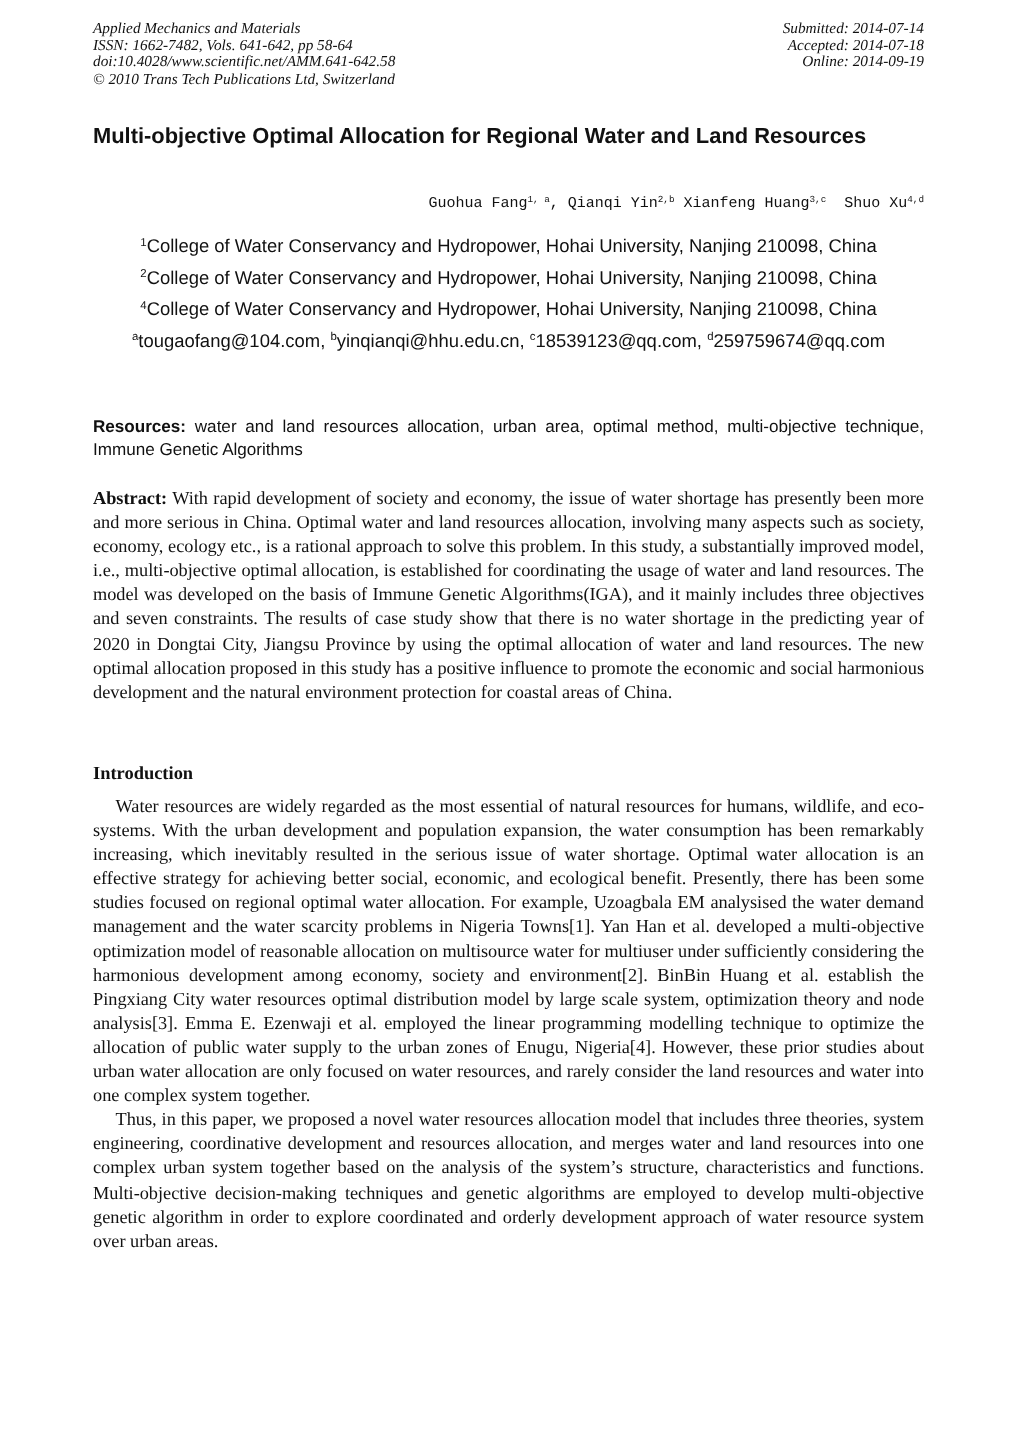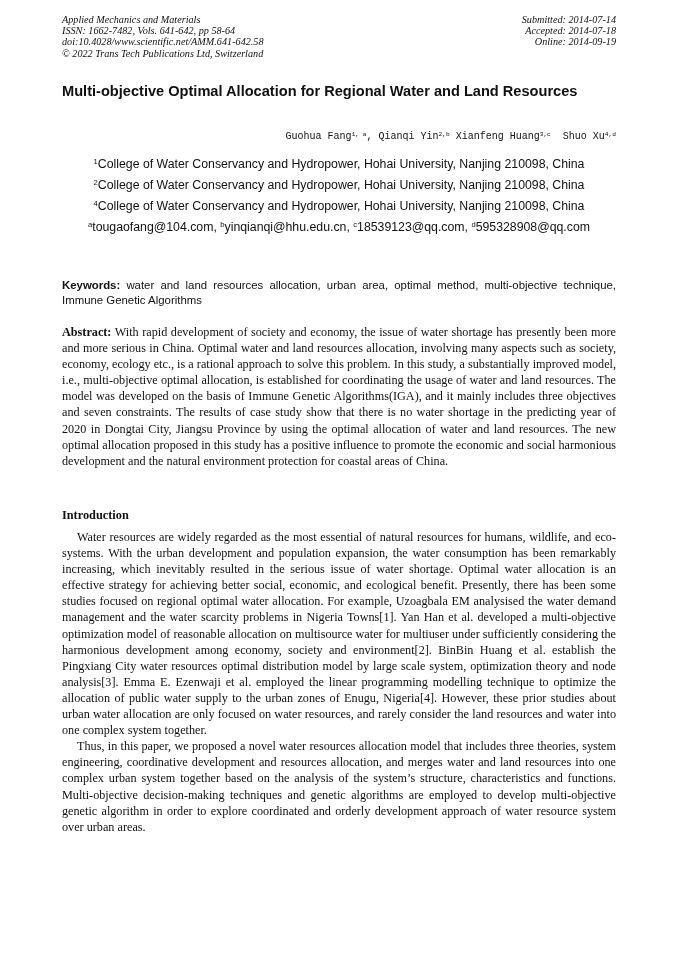--- a/index.html
+++ b/index.html
@@ -22,45 +22,45 @@
 </style>
 </head>
 <body>
 
 <div class="page">
 
   <div class="hdr-left">
     <div>Applied Mechanics and Materials</div>
     <div>ISSN: 1662-7482, Vols. 641-642, pp 58-64</div>
     <div>doi:10.4028/www.scientific.net/AMM.641-642.58</div>
-    <div>© 2022 Trans Tech Publications Ltd, Switzerland</div>
+    <div>© 2010 Trans Tech Publications Ltd, Switzerland</div>
   </div>
 
   <div class="hdr-right">
     <div>Submitted: 2014-07-14</div>
     <div>Accepted: 2014-07-18</div>
     <div>Online: 2014-09-19</div>
   </div>
 
   <div class="title">Multi-objective Optimal Allocation for Regional Water and Land Resources</div>
 
   <div class="authors">
     <span><span>Guohua Fang</span><sup>1, a</sup><span>, </span></span><span><span>Qianqi Yin</span><sup>2,b</sup><span> </span></span><span><span>Xianfeng Huang</span><sup>3,c</sup><span style="white-space:pre">  </span></span><span><span>Shuo Xu</span><sup>4,d</sup></span>
   </div>
 
   <div class="affils">
     <div class="affil"><sup>1</sup><span>College of Water Conservancy and Hydropower, Hohai University, Nanjing 210098, China</span></div>
     <div class="affil"><sup>2</sup><span>College of Water Conservancy and Hydropower, Hohai University, Nanjing 210098, China</span></div>
     <div class="affil"><sup>4</sup><span>College of Water Conservancy and Hydropower, Hohai University, Nanjing 210098, China</span></div>
     <div class="emails">
-      <span><sup>a</sup><span>tougaofang@104.com</span></span><span>, </span><span><sup>b</sup><span>yinqianqi@hhu.edu.cn</span></span><span>, </span><span><sup>c</sup><span>18539123@qq.com</span></span><span>, </span><span><sup>d</sup><span>595328908@qq.com</span></span>
+      <span><sup>a</sup><span>tougaofang@104.com</span></span><span>, </span><span><sup>b</sup><span>yinqianqi@hhu.edu.cn</span></span><span>, </span><span><sup>c</sup><span>18539123@qq.com</span></span><span>, </span><span><sup>d</sup><span>259759674@qq.com</span></span>
     </div>
   </div>
 
-  <div class="keywords"><b>Keywords:</b><span> water and land resources allocation, urban area, optimal method, multi-objective technique, Immune Genetic Algorithms</span></div>
+  <div class="keywords"><b>Resources:</b><span> water and land resources allocation, urban area, optimal method, multi-objective technique, Immune Genetic Algorithms</span></div>
 
   <p class="abstract"><b>Abstract:</b><span> With rapid development of society and economy, the issue of water shortage has presently been more and more serious in China. Optimal water and land resources allocation, involving many aspects such as society, economy, ecology etc., is a rational approach to solve this problem. In this study, a substantially improved model, i.e., multi-objective optimal allocation, is established for coordinating the usage of water and land resources. The model was developed on the basis of Immune Genetic Algorithms(IGA), and it mainly includes three objectives and seven constraints. The results of case study show that there is no water shortage in the predicting year of 2020 in Dongtai City, Jiangsu Province by using the optimal allocation of water and land resources. The new optimal allocation proposed in this study has a positive influence to promote the economic and social harmonious development and the natural environment protection for coastal areas of China.</span></p>
 
   <div class="sect-title">Introduction</div>
 
   <div class="intro">
     <p>Water resources are widely regarded as the most essential of natural resources for humans, wildlife, and eco-systems. With the urban development and population expansion, the water consumption has been remarkably increasing, which inevitably resulted in the serious issue of water shortage. Optimal water allocation is an effective strategy for achieving better social, economic, and ecological benefit. Presently, there has been some studies focused on regional optimal water allocation. For example, Uzoagbala EM analysised the water demand management and the water scarcity problems in Nigeria Towns[1]. Yan Han et al. developed a multi-objective optimization model of reasonable allocation on multisource water for multiuser under sufficiently considering the harmonious development among economy, society and environment[2]. BinBin Huang et al. establish the Pingxiang City water resources optimal distribution model by large scale system, optimization theory and node analysis[3]. Emma E. Ezenwaji et al. employed the linear programming modelling technique to optimize the allocation of public water supply to the urban zones of Enugu, Nigeria[4]. However, these prior studies about urban water allocation are only focused on water resources, and rarely consider the land resources and   water into one complex system together.</p>
     <p>Thus, in this paper, we proposed a novel water resources allocation model that includes three theories, system engineering, coordinative development and resources allocation, and merges water and land resources into one complex urban system together based on the analysis of the system’s structure, characteristics and functions. Multi-objective decision-making techniques and genetic algorithms are employed to develop multi-objective genetic algorithm in order to explore coordinated and orderly development approach of water resource system over urban areas.</p>
   </div>
 

